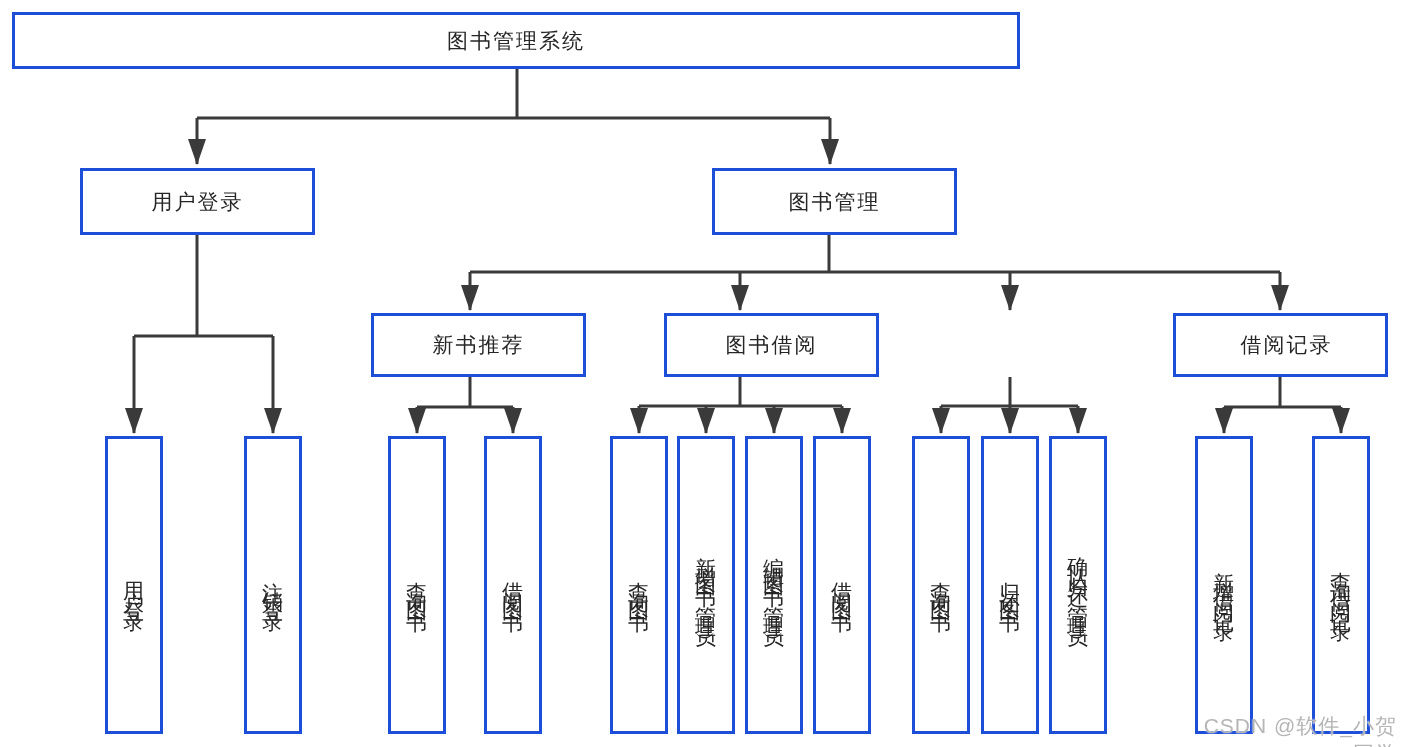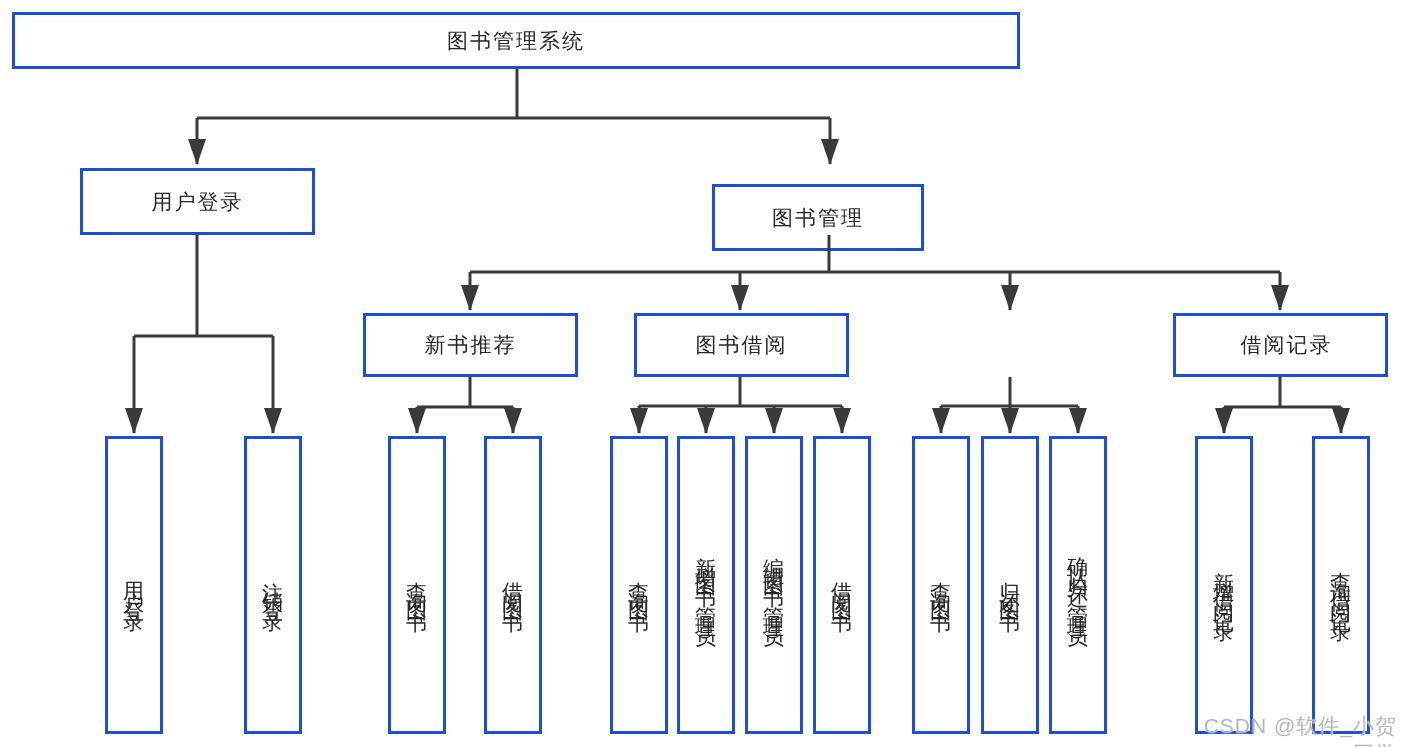--- a/index.html
+++ b/index.html
@@ -19,23 +19,23 @@
     box-sizing:border-box;
     border:3px solid #1d4ed8;
     background:#ffffff;
     display:flex;align-items:center;justify-content:center;
     color:#262626;
     z-index:2;
   }
   .hbox{font-size:21px;letter-spacing:2px;}
   .root{left:12px;top:12px;width:1008px;height:57px;border-width:3px;}
   .l2a{left:80px;top:168px;width:235px;height:67px;}
-  .l2b{left:712px;top:184px;width:212px;height:67px;}
+  .l2b{left:712px;top:168px;width:245px;height:67px;}
   .l3{top:313px;width:215px;height:64px;}
-  .l3a{left:363px;} .l3b{left:634px;} .l3c{left:903px;} .l3d{left:1173px;padding-left:12px;}
+  .l3a{left:371px;} .l3b{left:664px;} .l3c{left:903px;} .l3d{left:1173px;padding-left:12px;}
   .leaf{top:436px;width:58px;height:298px;}
   .vtext{
     writing-mode:vertical-rl;
     text-orientation:mixed;
     font-size:21px;
     letter-spacing:10px;
     line-height:1;
     white-space:nowrap;
   }
   .lfA1{left:105px;} .lfA2{left:244px;}

